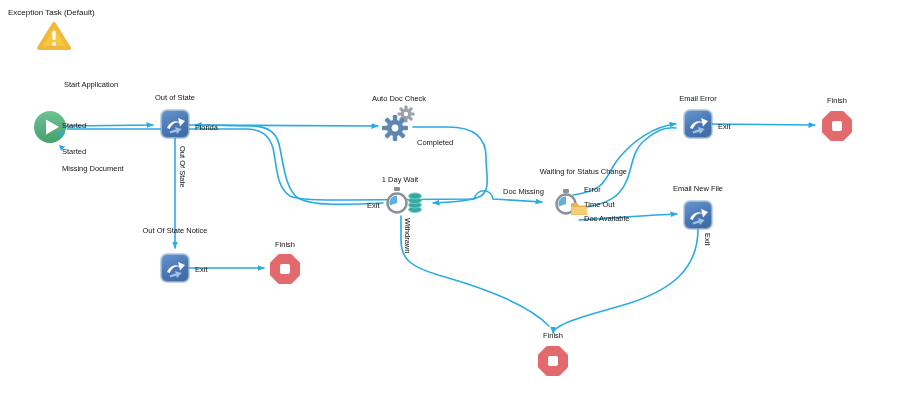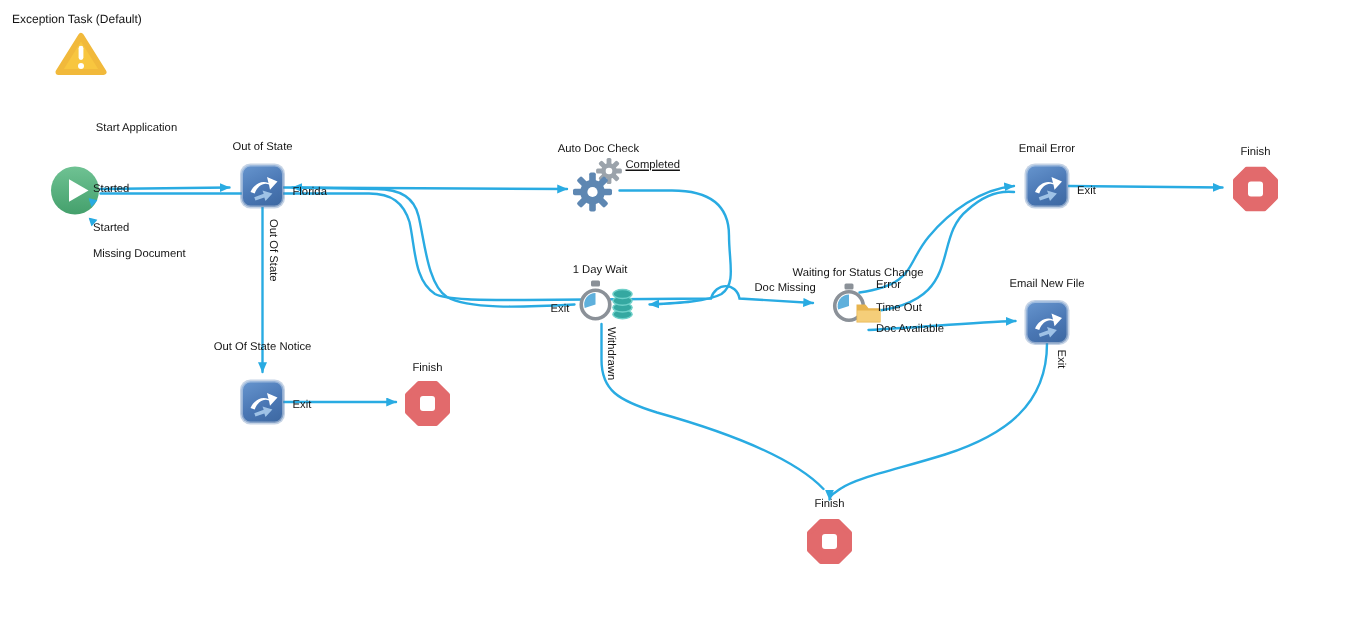--- a/index.html
+++ b/index.html
@@ -143,41 +143,41 @@
 
   <svg class="icon" style="left:538px;top:346px;" width="30" height="30" viewBox="0 0 30 30">
     <polygon points="9.2,1.5 20.8,1.5 28.5,9.2 28.5,20.8 20.8,28.5 9.2,28.5 1.5,20.8 1.5,9.2" fill="#E26A6C" stroke="#E26A6C" stroke-width="3" stroke-linejoin="round"></polygon>
     <rect x="10" y="10" width="10" height="10" rx="2" fill="#fff"></rect>
   </svg>
 
   <div class="nlbl" style="left:16px;top:80px;width:56px;white-space:normal;margin-left:47px;">Start Application</div>
   <div class="nlbl" style="left:120px;top:93px;">Out of State</div>
   <div class="nlbl" style="left:344px;top:94px;">Auto Doc Check</div>
   <div class="nlbl" style="left:345px;top:175px;">1 Day Wait</div>
-  <div class="nlbl" style="left:517px;top:177px;">Waiting for Status Change</div>
+  <div class="nlbl" style="left:517px;top:167px;text-align:right;">Waiting for Status Change</div>
   <div class="nlbl" style="left:643px;top:94px;">Email Error</div>
   <div class="nlbl" style="left:782px;top:96px;">Finish</div>
   <div class="nlbl" style="left:643px;top:184px;">Email New File</div>
   <div class="nlbl" style="left:120px;top:226px;">Out Of State Notice</div>
   <div class="nlbl" style="left:230px;top:240px;">Finish</div>
   <div class="nlbl" style="left:498px;top:331px;">Finish</div>
 
   <div class="lbl" style="left:62px;top:121px;">Started</div>
   <div class="lbl" style="left:62px;top:116px;margin-top:48px;">Missing Document</div>
   <div class="lbl" style="left:62px;top:147px;">Started</div>
   <svg class="icon" style="left:59px;top:132px;" width="6" height="6" viewBox="0 0 6 6">
       <path d="M0 0 L6 1.5 L2 6 Z" fill="#29ABE2"></path>
     </svg>
   <svg class="icon" style="left:59px;top:145px;" width="6" height="6" viewBox="0 0 6 6">
       <path d="M0 0 L6 1.5 L2 6 Z" fill="#29ABE2"></path>
     </svg>
 
   <div class="lbl" style="left:195px;top:123px;">Florida</div>
   <div class="lbl vlbl" style="left:187px;top:146px;">Out Of State</div>
-  <div class="lbl" style="left:417px;top:105px;text-decoration:underline;">Completed</div>
+  <div class="lbl" style="left:417px;top:138px;">Completed</div>
   <div class="lbl" style="left:367px;top:201px;">Exit</div>
   <div class="lbl vlbl" style="left:412px;top:218px;">Withdrawn</div>
   <div class="lbl" style="left:503px;top:187px;text-align:right;">Doc Missing</div>
   <div class="lbl" style="left:584px;top:185px;">Error</div>
   <div class="lbl" style="left:584px;top:200px;">Time Out</div>
   <div class="lbl" style="left:584px;top:214px;text-align:center;">Doc Available</div>
   <div class="lbl" style="left:718px;top:122px;">Exit</div>
   <div class="lbl vlbl" style="left:712px;top:233px;">Exit</div>
   <div class="lbl" style="left:195px;top:265px;">Exit</div>
 

